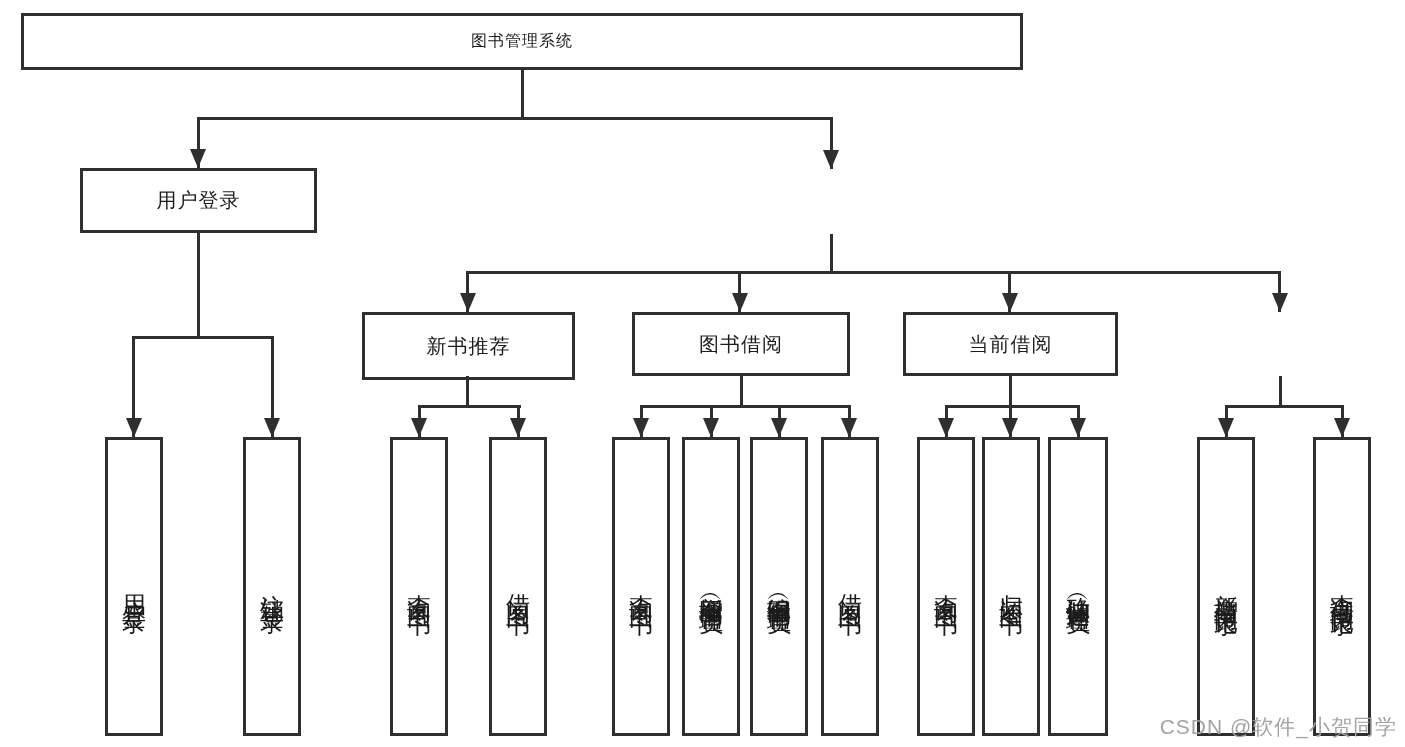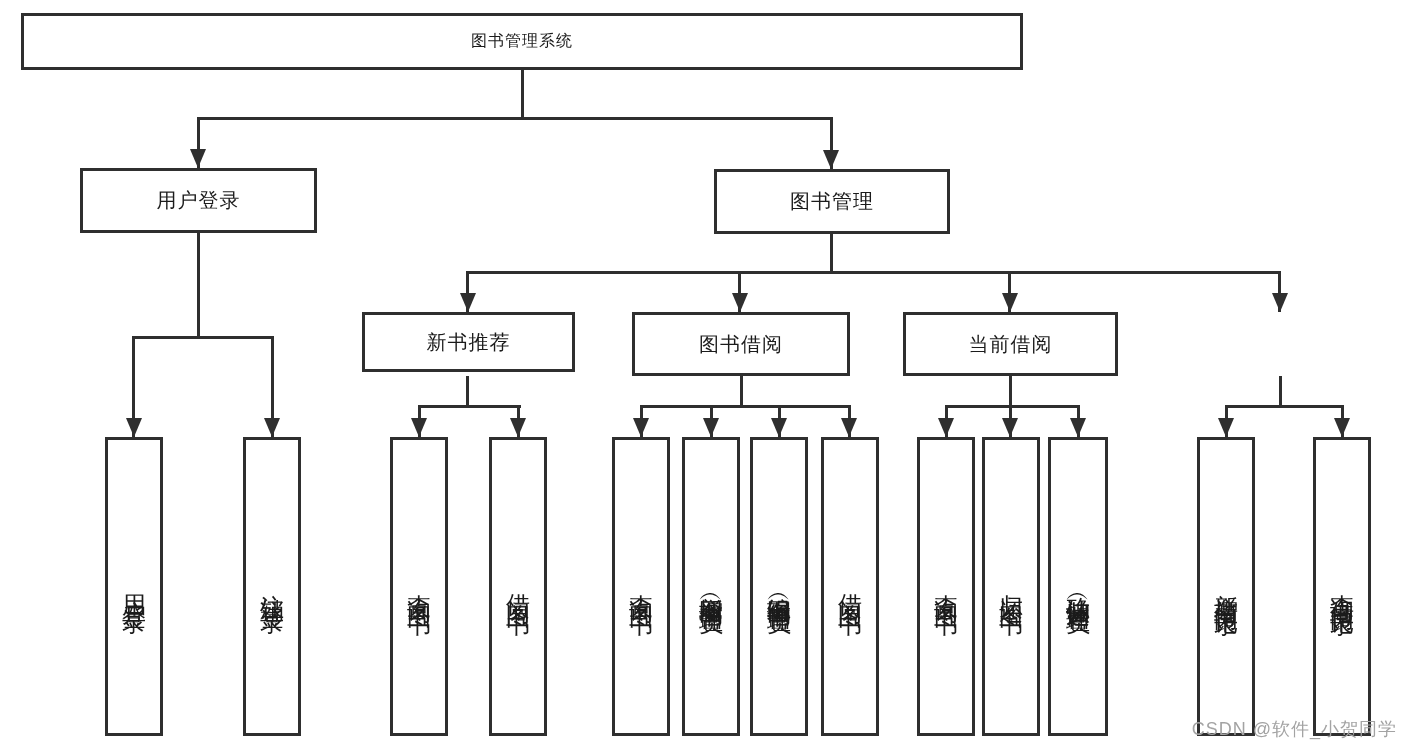--- a/index.html
+++ b/index.html
@@ -52,21 +52,21 @@
     width: 0;
     height: 0;
     border-left: 8px solid transparent;
     border-right: 8px solid transparent;
     border-top: 19px solid #2f2f2f;
   }
   .watermark {
     position: absolute;
     right: 8px;
     bottom: 6px;
-    font-size: 18px;
+    font-size: 21px;
     color: #a3a3a3;
     letter-spacing: 1px;
     white-space: nowrap;
     z-index: 5;
   }
 </style>
 </head>
 <body>
 
 <div class="canvas">
@@ -78,43 +78,40 @@
   <div class="line" style="left:521px; top:70px; width:3px; height:48px;"></div>
   <div class="line" style="left:197px; top:117px; width:636px; height:3px;"></div>
   <div class="line" style="left:197px; top:117px; width:3px; height:51px;"></div>
   <div class="arrow" style="left:190px; top:149px;"></div>
   <div class="line" style="left:830px; top:117px; width:3px; height:52px;"></div>
   <div class="arrow" style="left:823px; top:150px;"></div>
 
   <div class="box" style="left:80px; top:168px; width:237px; height:65px;">
     <span class="hlabel">用户登录</span>
   </div>
-  <div class="box" style="left:714px; top:169px; width:236px; height:65px;">
-    <span class="hlabel">图书管理</span>
-  </div>
 
   <div class="line" style="left:197px; top:233px; width:3px; height:104px;"></div>
   <div class="line" style="left:132px; top:336px; width:142px; height:3px;"></div>
   <div class="line" style="left:132px; top:336px; width:3px; height:101px;"></div>
   <div class="arrow" style="left:126px; top:418px;"></div>
   <div class="line" style="left:271px; top:336px; width:3px; height:101px;"></div>
   <div class="arrow" style="left:264px; top:418px;"></div>
 
   <div class="line" style="left:830px; top:234px; width:3px; height:38px;"></div>
   <div class="line" style="left:466px; top:271px; width:815px; height:3px;"></div>
   <div class="line" style="left:466px; top:271px; width:3px; height:41px;"></div>
   <div class="arrow" style="left:460px; top:293px;"></div>
   <div class="line" style="left:738px; top:271px; width:3px; height:41px;"></div>
   <div class="arrow" style="left:732px; top:293px;"></div>
   <div class="line" style="left:1008px; top:271px; width:3px; height:41px;"></div>
   <div class="arrow" style="left:1002px; top:293px;"></div>
   <div class="line" style="left:1278px; top:271px; width:3px; height:41px;"></div>
   <div class="arrow" style="left:1272px; top:293px;"></div>
 
-  <div class="box" style="left:362px; top:312px; width:213px; height:60px;">
+  <div class="box" style="left:362px; top:312px; width:213px; height:68px;">
     <span class="hlabel">新书推荐</span>
   </div>
   <div class="box" style="left:903px; top:312px; width:215px; height:64px;">
     <span class="hlabel">当前借阅</span>
   </div>
   <div class="box" style="left:632px; top:312px; width:218px; height:64px;">
     <span class="hlabel">图书借阅</span>
   </div>
 
   <div class="line" style="left:466px; top:376px; width:3px; height:30px;"></div>

